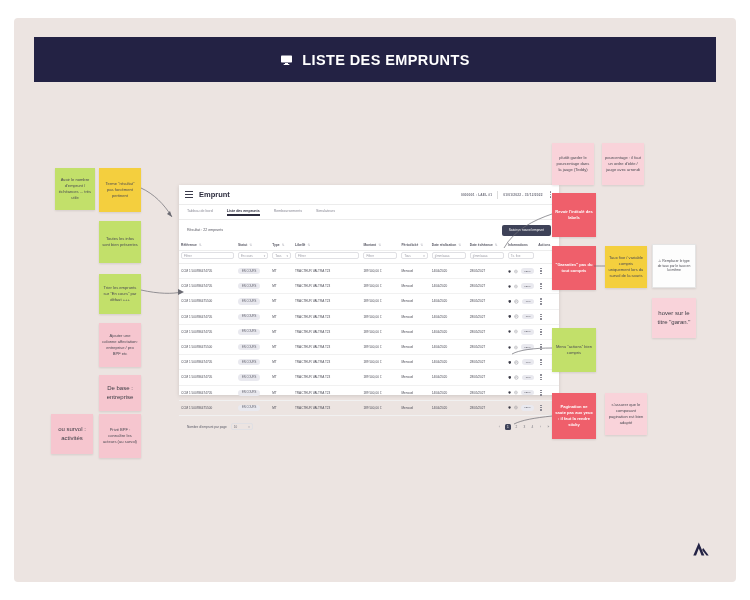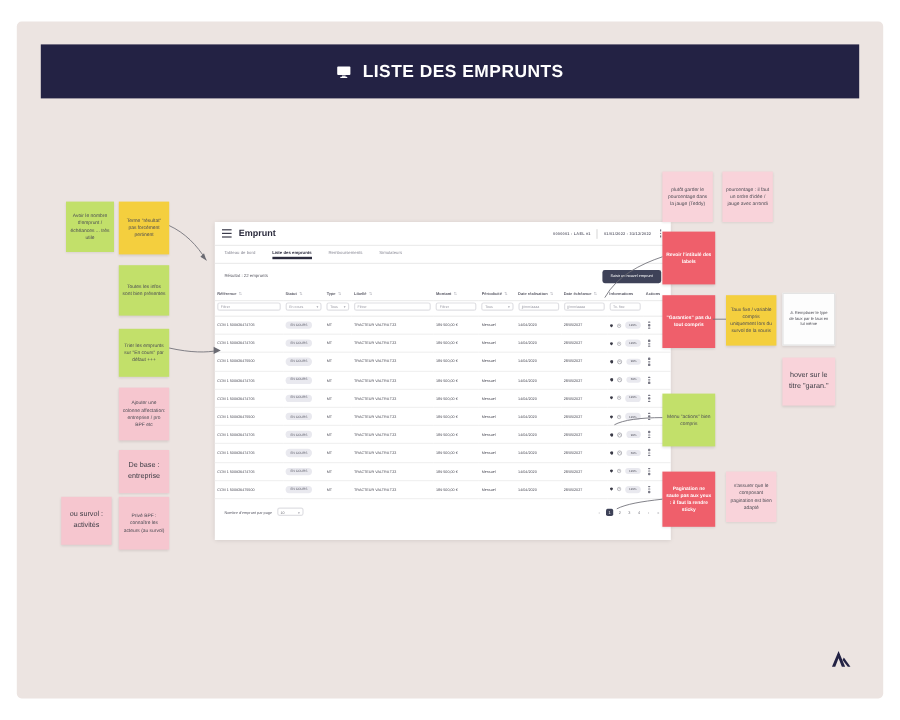--- a/index.html
+++ b/index.html
@@ -24,21 +24,21 @@
     gap: 9px;
   }
   #banner .mon-icon { display:flex; align-items:center; }
   #banner .title {
     color: #ffffff; font-size: 14.5px; font-weight: bold;
     letter-spacing: .4px;
   }
   
   #app {
     position: absolute; left: 165px; top: 167px;
-    width: 380px; height: 265px;
+    width: 380px; height: 210px;
     background: #ffffff;
     box-shadow: 0 1px 4px rgba(0,0,0,.13);
   }
   .app-bar {
     height: 20px; display: flex; align-items: center;
     padding: 0 6px; border-bottom: 1px solid #ececec;
   }
   .burger { width: 8px; margin-right: 6px; }
   .burger span { display:block; height:1px; background:#3a3a4a; margin:1.6px 0; }
   .app-title { font-size: 7.5px; font-weight: bold; color:#2b2b3d; }

